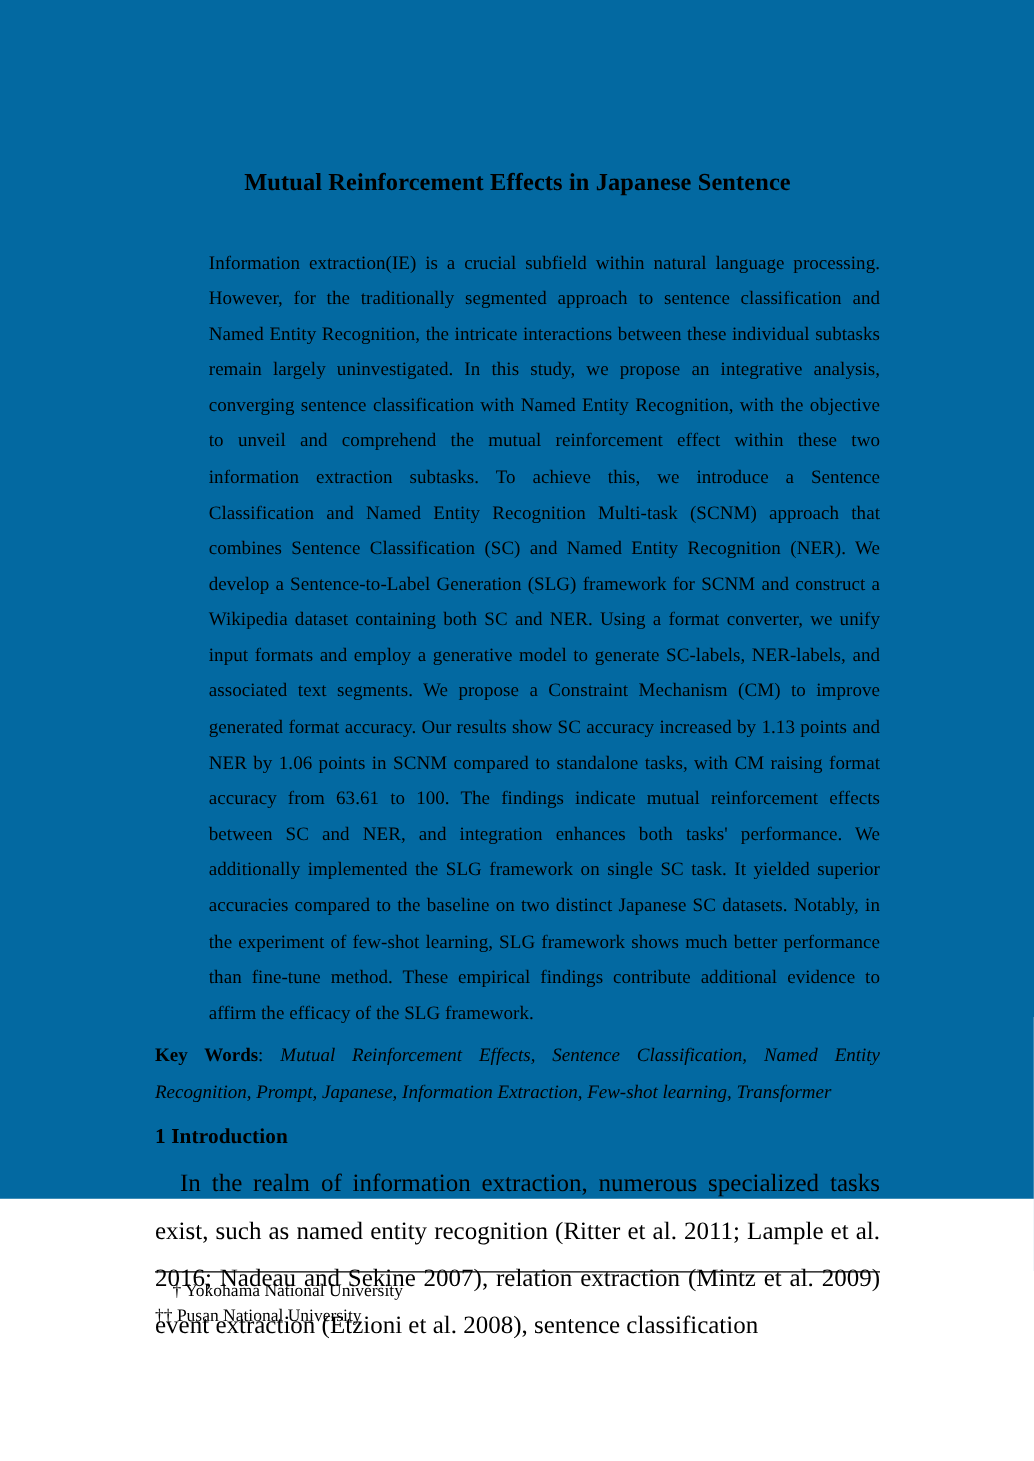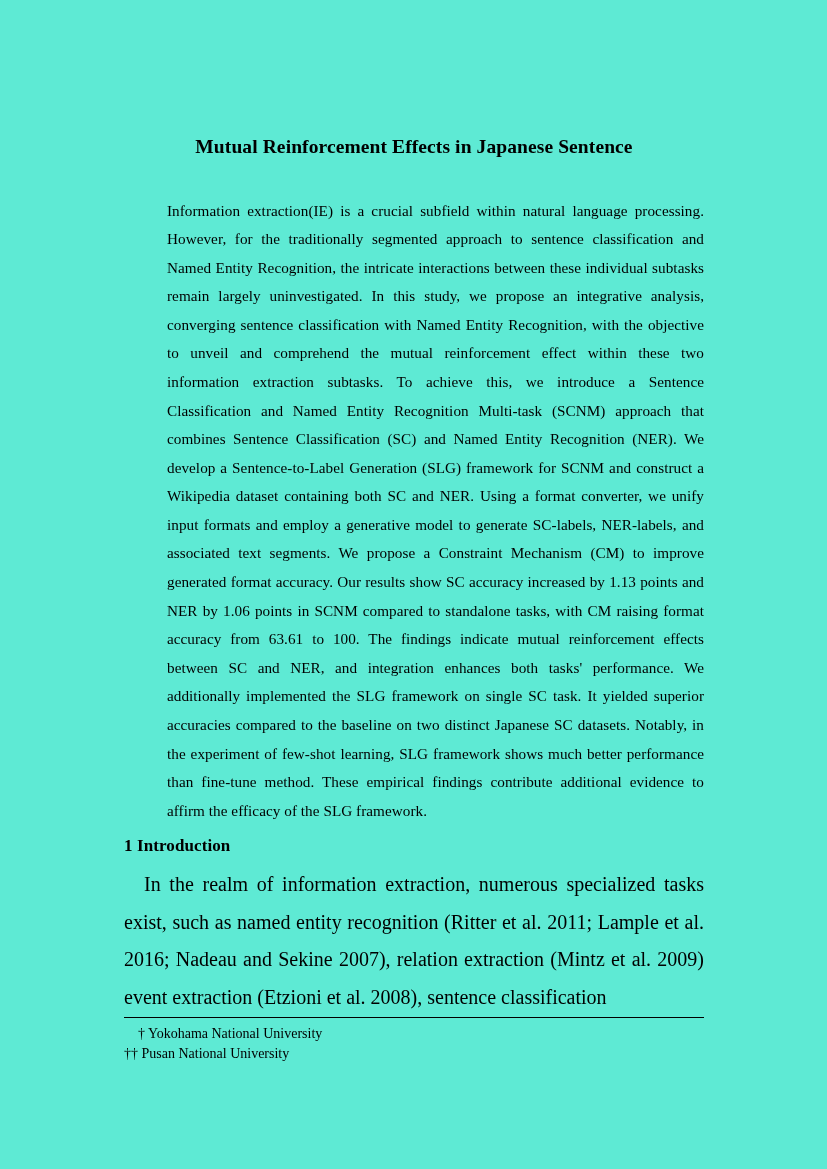--- a/index.html
+++ b/index.html
@@ -12,22 +12,22 @@
     height: 1169px;
     font-family: "Liberation Serif", serif;
     color: #000000;
     position: relative;
     overflow: hidden;
   }
   .page {
     position: absolute;
     top: 0; left: 0;
     width: 827px;
-    height: 1169px;
-    background: #5eead4;
+    height: 959px;
+    background: #0369a1;
     text-decoration: underline;
   }
   .content {
     position: absolute;
     left: 124px;
     top: 130px;
     width: 580px;
   }
   .title {
     text-align: center;
@@ -118,20 +118,21 @@
 
   <div class="content">
 
     <div class="title">
       <div>Mutual Reinforcement Effects in Japanese Sentence</div>
     </div>
 
 
     <div class="abstract">Information extraction(IE) is a crucial subfield within natural language processing. However, for the traditionally segmented approach to sentence classification and Named Entity Recognition, the intricate interactions between these individual subtasks remain largely uninvestigated. In this study, we propose an integrative analysis, converging sentence classification with Named Entity Recognition, with the objective to unveil and comprehend the mutual reinforcement effect within these two information extraction subtasks. To achieve this, we introduce a Sentence Classification and Named Entity Recognition Multi-task (SCNM) approach that combines Sentence Classification (SC) and Named Entity Recognition (NER). We develop a Sentence-to-Label Generation (SLG) framework for SCNM and construct a Wikipedia dataset containing both SC and NER. Using a format converter, we unify input formats and employ a generative model to generate SC-labels, NER-labels, and associated text segments. We propose a Constraint Mechanism (CM) to improve generated format accuracy. Our results show SC accuracy increased by 1.13 points and NER by 1.06 points in SCNM compared to standalone tasks, with CM raising format accuracy from 63.61 to 100. The findings indicate mutual reinforcement effects between SC and NER, and integration enhances both tasks' performance. We additionally implemented the SLG framework on single SC task. It yielded superior accuracies compared to the baseline on two distinct Japanese SC datasets. Notably, in the experiment of few-shot learning, SLG framework shows much better performance than fine-tune method. These empirical findings contribute additional evidence to affirm the efficacy of the SLG framework.</div>
 
+    <div class="keywords"><span class="kw-label">Key Words</span><span>: </span><span class="kw-list">Mutual Reinforcement Effects, Sentence Classification, Named Entity Recognition, Prompt, Japanese, Information Extraction, Few-shot learning, Transformer</span></div>
 
     <div class="section-head">1 Introduction</div>
 
     <div class="section-body"><span class="indent"></span><span>In the realm of information extraction, numerous specialized tasks exist, such as named entity recognition (Ritter et al. 2011; Lample et al. 2016; Nadeau and Sekine 2007), relation extraction (Mintz et al. 2009) event extraction (Etzioni et al. 2008), sentence classification</span></div>
 
   </div>
 
   <div class="footnotes">
     <hr class="footnote-rule">
     <div class="fn-line"><span class="fn-indent"></span><span>†</span><span> Yokohama National University</span></div>

